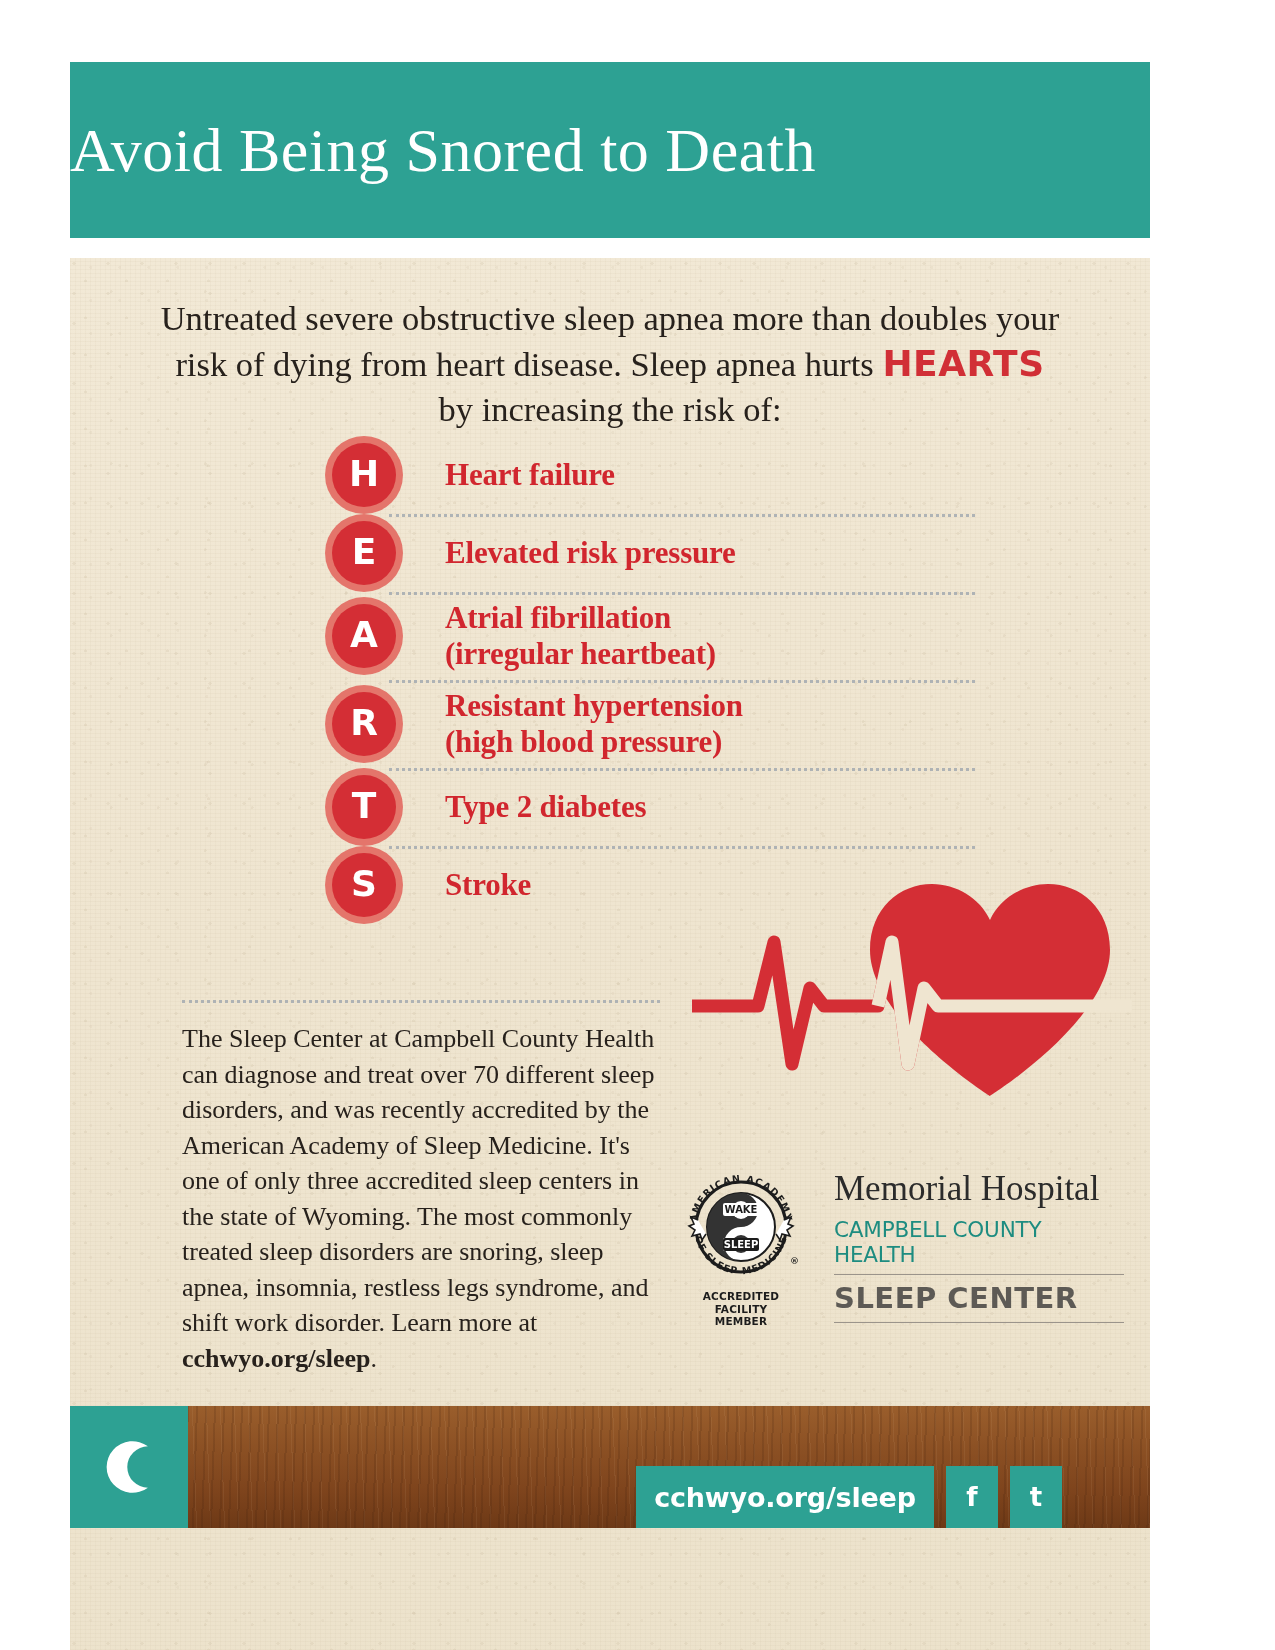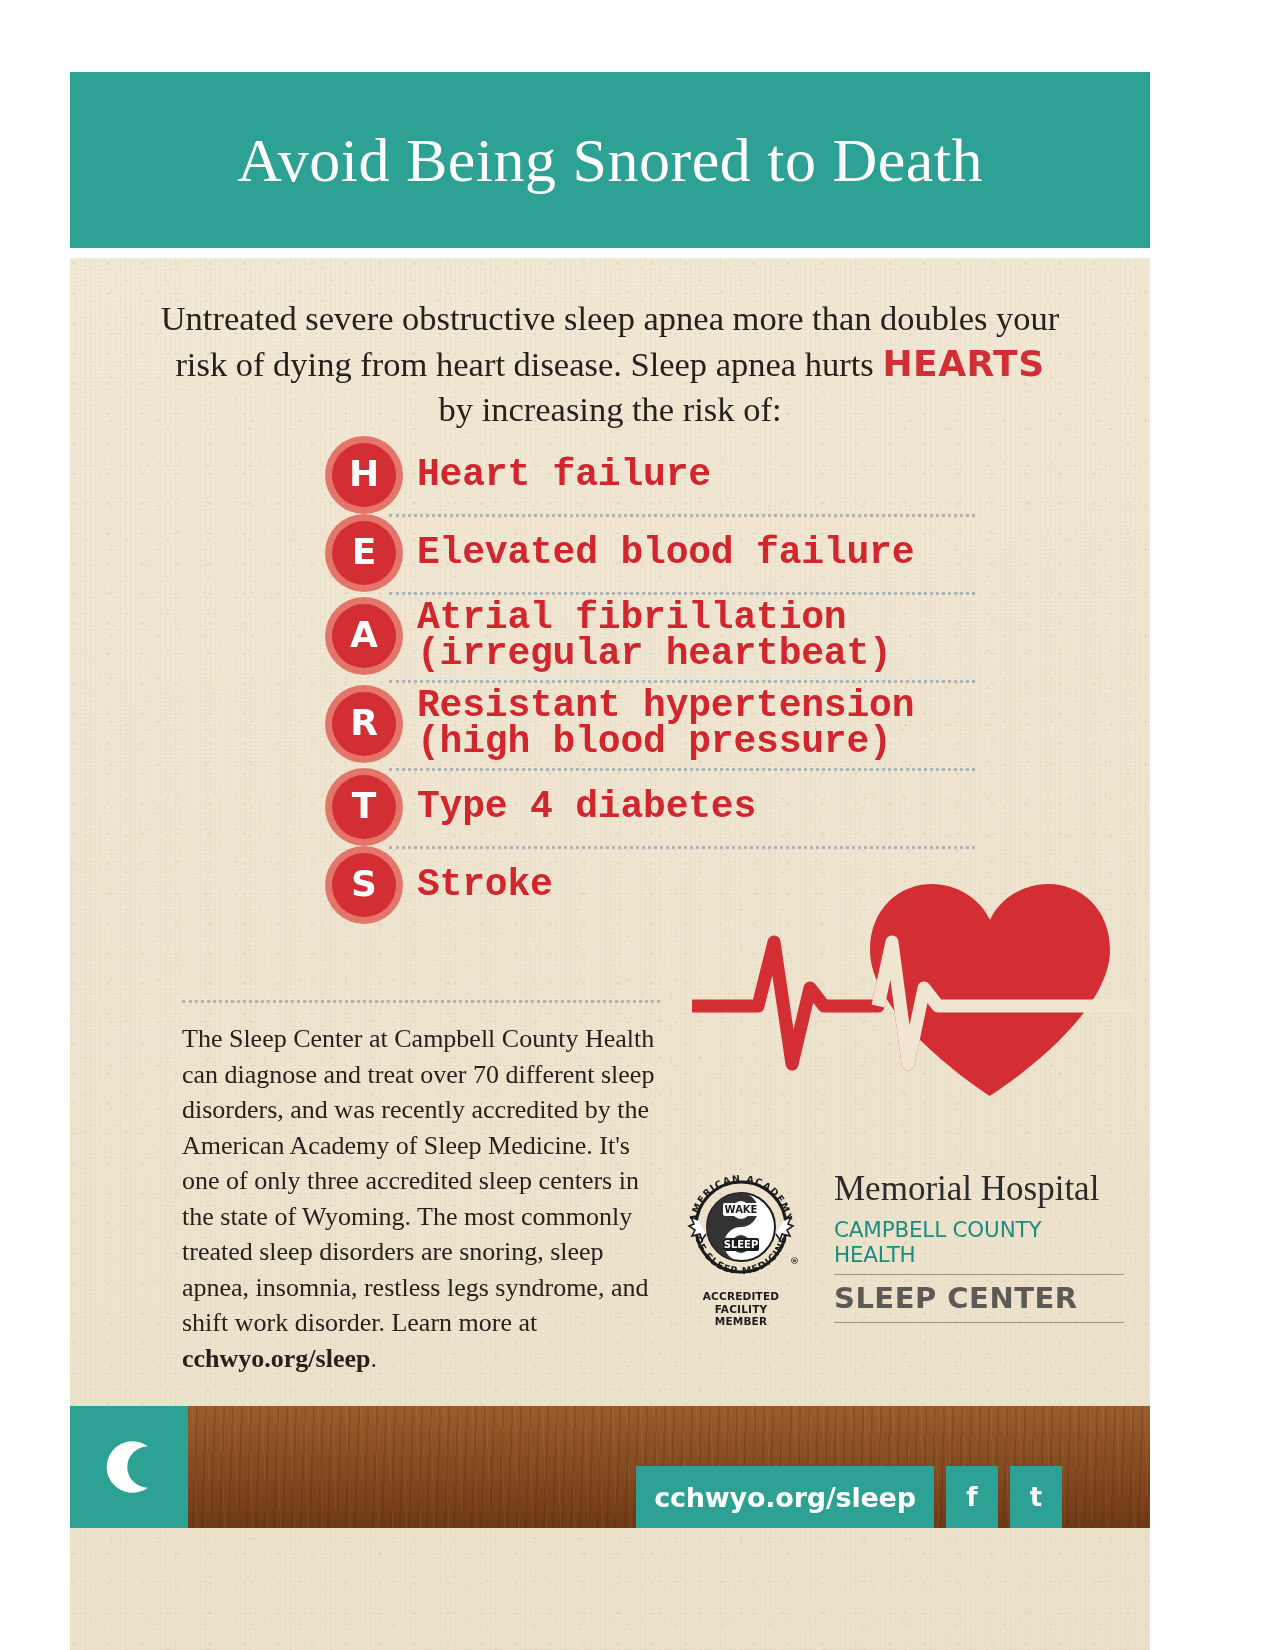--- a/index.html
+++ b/index.html
@@ -9,23 +9,23 @@
     font-family:"Liberation Serif", serif;
     overflow:hidden;
   }
   .poster{
     position:absolute;left:0;top:0;width:1275px;height:1650px;
     background:#ffffff;
   }
 
   
   .title-band{
-    position:absolute;left:70px;top:72px;width:1080px;height:176px;
+    position:absolute;left:70px;top:62px;width:1080px;height:176px;
     background:#2da193;
-    display:flex;align-items:center;justify-content:center;
+    display:flex;align-items:center;justify-content:flex-start;
   }
   .title-text{
     color:#ffffff;
     font-family:"Liberation Serif", serif;
     font-size:62px;
     letter-spacing:.5px;
     font-weight:400;
     text-align:center;
     line-height:1;
   }
@@ -91,28 +91,29 @@
     display:flex;align-items:center;justify-content:center;
     color:#fff;
     font-family:"DejaVu Sans", sans-serif;
     font-weight:700;
     font-size:36px;
     line-height:1;
     padding-bottom:2px;
     box-sizing:border-box;
   }
   .heart-label{
-    font-family:Liberation Mono, monospace;
+    font-family:Liberation Serif, serif;
     font-weight:700;
     color:#d1262e;
-    font-size:38px;
+    font-size:31px;
     line-height:36px;
     letter-spacing:-.2px;
     z-index:2;
     position:relative;
+    margin-left:28px;
   }
 
   
   .heart-graphic{
     position:absolute;right:18px;top:610px;width:440px;height:230px;
   }
 
   
   .body-block{
     position:absolute;left:112px;top:742px;width:478px;
@@ -214,21 +215,21 @@
           <div class="inner">H</div>
         </div>
         <div class="heart-label">Heart failure</div>
       </div>
 
       <div class="heart-row">
         <div class="dotline"></div>
         <div class="badge">
           <div class="inner">E</div>
         </div>
-        <div class="heart-label">Elevated blood failure</div>
+        <div class="heart-label">Elevated risk pressure</div>
       </div>
 
       <div class="heart-row two-line">
         <div class="dotline"></div>
         <div class="badge">
           <div class="inner">A</div>
         </div>
         <div class="heart-label" style="white-space:pre-line">Atrial fibrillation
 (irregular heartbeat)</div>
       </div>
@@ -240,21 +241,21 @@
         </div>
         <div class="heart-label" style="white-space:pre-line">Resistant hypertension
 (high blood pressure)</div>
       </div>
 
       <div class="heart-row">
         <div class="dotline"></div>
         <div class="badge">
           <div class="inner">T</div>
         </div>
-        <div class="heart-label">Type 4 diabetes</div>
+        <div class="heart-label">Type 2 diabetes</div>
       </div>
 
       <div class="heart-row">
         <div class="dotline"></div>
         <div class="badge">
           <div class="inner">S</div>
         </div>
         <div class="heart-label">Stroke</div>
       </div>
     </div>

